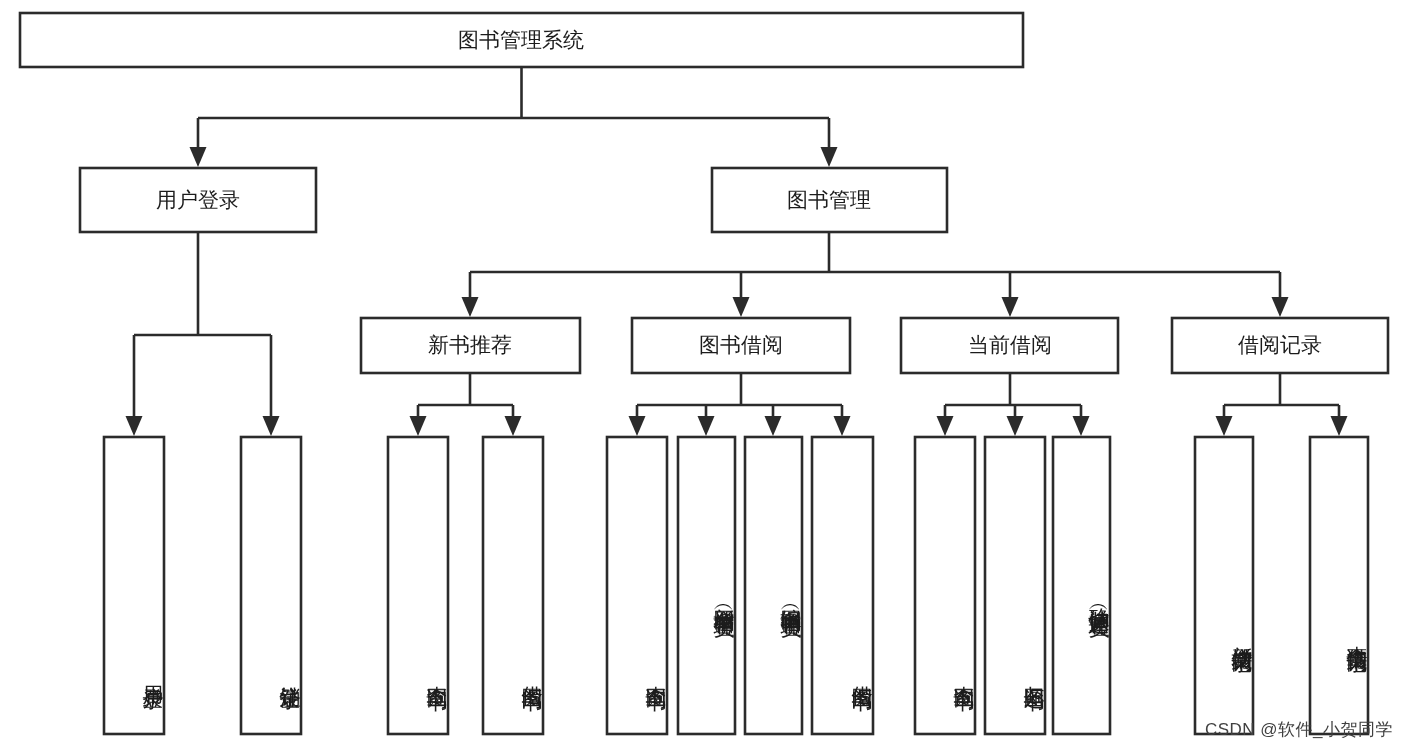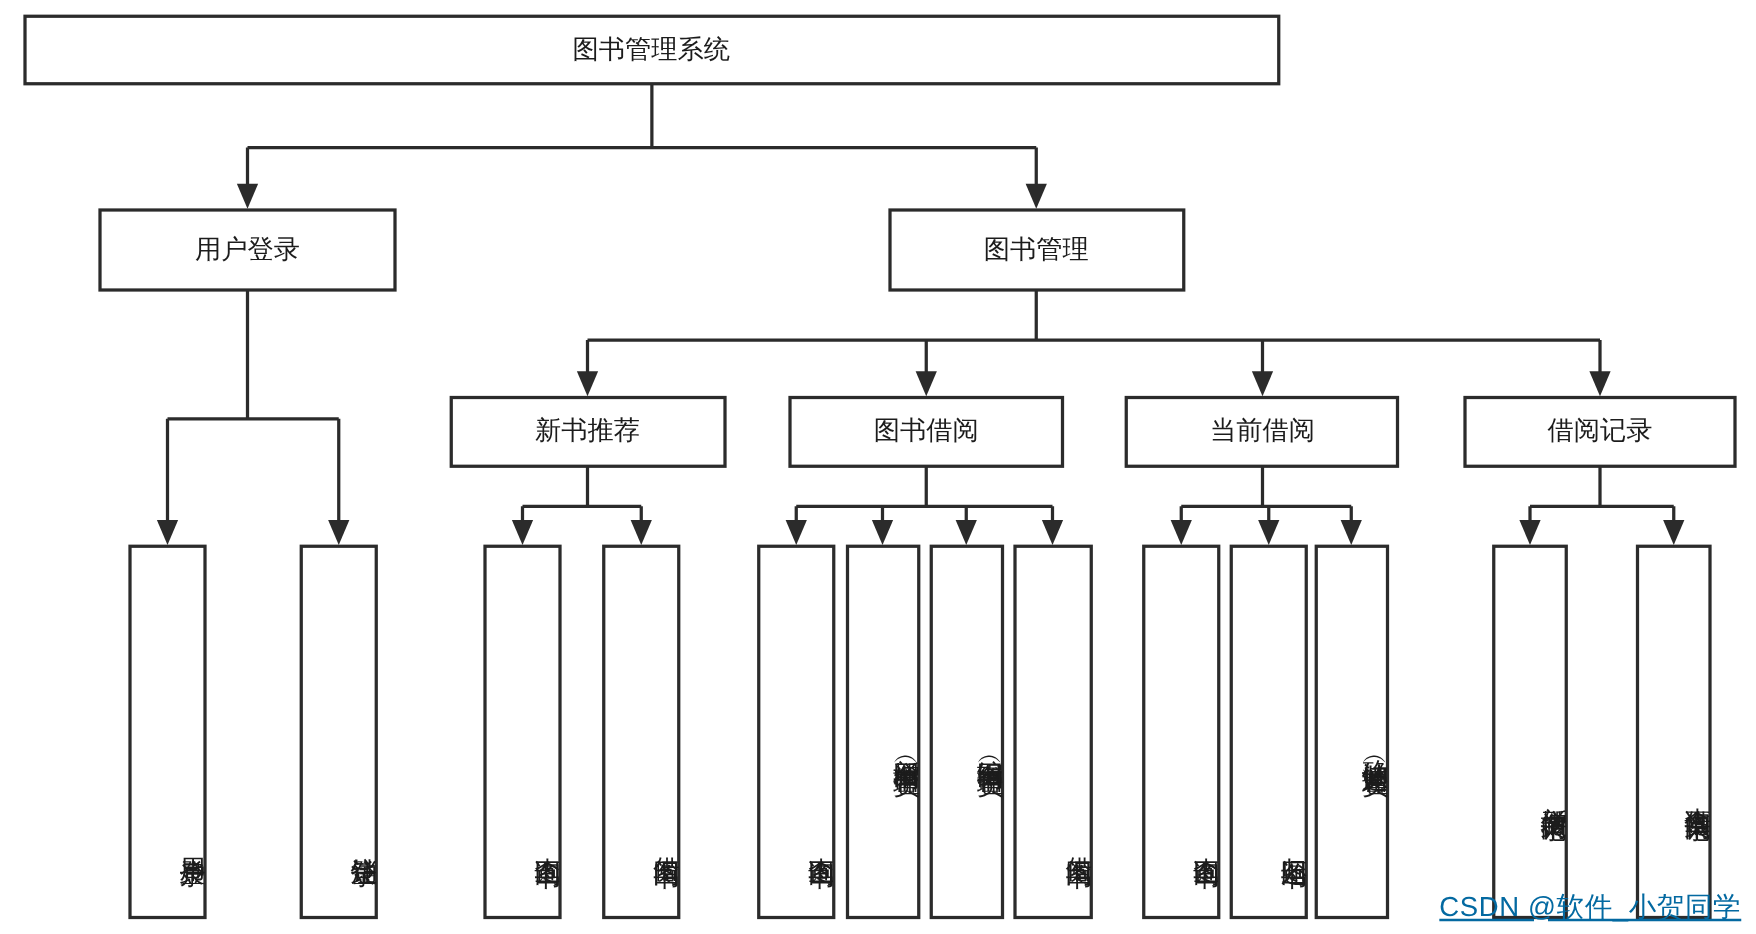--- a/index.html
+++ b/index.html
@@ -64,25 +64,24 @@
     display: flex;
     align-items: flex-start;
     justify-content: center;
     pointer-events: none;
   }
   .watermark {
     position: absolute;
     right: 12px;
     bottom: 6px;
     font-family: "Liberation Sans", "DejaVu Sans", sans-serif;
-    font-size: 22px;
-    color: #0369a1;
+    font-size: 17px;
+    color: #404040;
     white-space: nowrap;
     letter-spacing: 0.5px;
-    text-decoration: underline;
   }
 </style>
 </head>
 <body>
 
 <div id="diagram-root">
 
   <svg class="diagram-svg" viewBox="0 0 1405 747" xmlns="http://www.w3.org/2000/svg">
 
     <defs>

